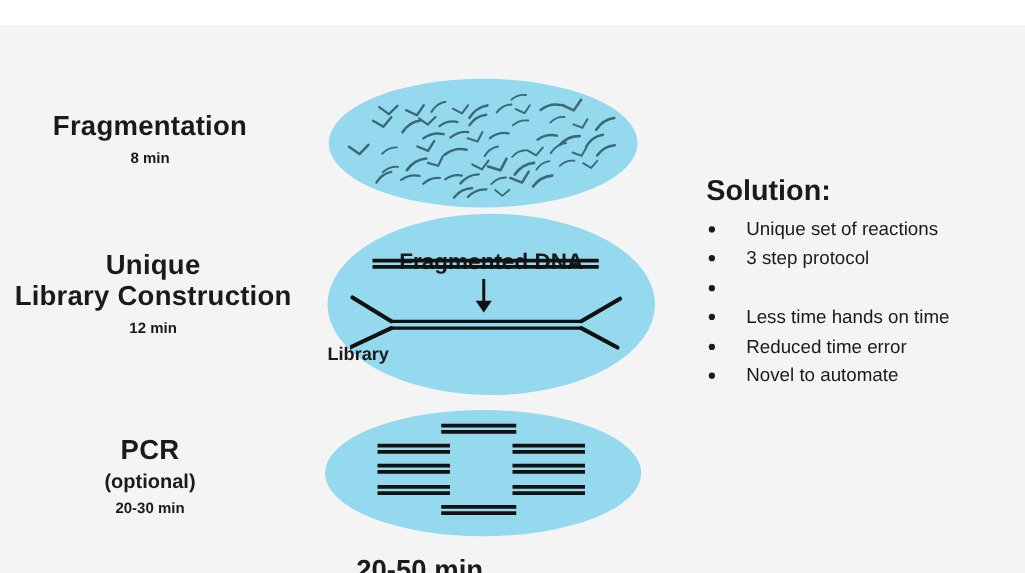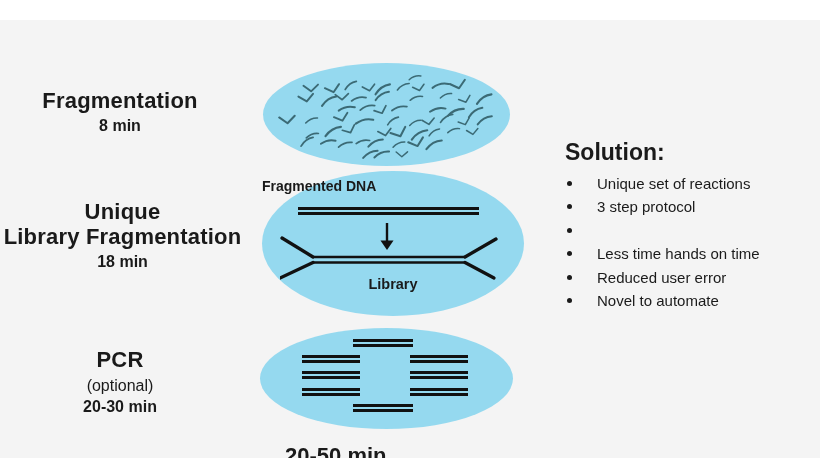--- a/index.html
+++ b/index.html
@@ -12,42 +12,42 @@
     margin-top:20px;
   }
   .abs { position:absolute; }
 
   
   .label-group { position:absolute; text-align:center; }
   .g1 { left:5px;  top:68px;  width:230px; }
   .g2 { left:0px;  top:179px; width:245px; }
   .g3 { left:5px;  top:327px; width:230px; }
   .step-title { font-size:22px; font-weight:bold; line-height:25px; letter-spacing:0.2px; }
-  .step-time  { font-size:16px; font-weight:bold; line-height:20px; margin-top:3px; }
-  .step-note  { font-size:16px; font-weight:normal; line-height:21px; margin-top:3px; }
+  .step-time  { font-size:12px; font-weight:bold; line-height:20px; margin-top:3px; }
+  .step-note  { font-size:16px; font-weight:bold; line-height:21px; margin-top:3px; }
   .g3 .step-time { margin-top:0; line-height:21px; }
 
   
   .ellipse { position:absolute; background:var(--blue,#95d9ef); border-radius:50%; }
   .e1 { left:263px; top:43px;  width:247px; height:103px; }
   .e2 { left:262px; top:151px; width:262px; height:145px; }
   .e3 { left:260px; top:308px; width:253px; height:101px; }
 
   
   .dstrand {
     position:absolute; height:2px;
     border-top:3px solid var(--strand,#111);
     border-bottom:3px solid var(--strand,#111);
   }
   .frag-strand { left:36px; top:36px; width:181px; }
 
-  .e2 .frag-dna-label { position:absolute; top:7px; left:0; width:100%;
-    text-align:left; font-size:14px; font-weight:bold; }
+  .e2 .frag-dna-label { position:absolute; top:28px; left:0; width:100%;
+    text-align:center; font-size:18px; font-weight:bold; }
   .e2 .library-label  { position:absolute; top:105px; left:0; width:100%;
-    text-align:center; font-size:14.5px; font-weight:bold; }
+    text-align:left; font-size:14.5px; font-weight:bold; }
 
   
   .bar-top    { left:93px;  top:11px; width:60px; }
   .bar-l1     { left:42px;  top:27px; width:58px; }
   .bar-l2     { left:42px;  top:43px; width:58px; }
   .bar-l3     { left:42px;  top:60px; width:58px; }
   .bar-r1     { left:150px; top:27px; width:58px; }
   .bar-r2     { left:150px; top:43px; width:58px; }
   .bar-r3     { left:150px; top:60px; width:58px; }
   .bar-bottom { left:93px;  top:76px; width:60px; }
@@ -71,22 +71,22 @@
 
 <div class="canvas" style="--bg: #f4f4f4; --blue: #95d9ef; --strand: #111111; --ink: #1a1a1a;">
 
   <div class="label-group g1">
     <div class="step-title">Fragmentation</div>
     <div class="step-time">8 min</div>
   </div>
 
   <div class="label-group g2">
     <div class="step-title">Unique</div>
-    <div class="step-title">Library Fragmentation</div>
-    <div class="step-time">18 min</div>
+    <div class="step-title">Library Construction</div>
+    <div class="step-time">12 min</div>
   </div>
 
   <div class="label-group g3">
     <div class="step-title">PCR</div>
     <div class="step-note">(optional)</div>
     <div class="step-time">20-30 min</div>
   </div>
 
   <div class="ellipse e1">
     <svg id="squiggle-svg" width="247" height="103" viewBox="0 0 247 103">
@@ -193,20 +193,20 @@
         <span class="dot"></span>
         <span>3 step protocol</span></li>
       <li class="sol-item">
         <span class="dot"></span>
         </li>
       <li class="sol-item">
         <span class="dot"></span>
         <span>Less time hands on time</span></li>
       <li class="sol-item">
         <span class="dot"></span>
-        <span>Reduced user error</span></li>
+        <span>Reduced time error</span></li>
       <li class="sol-item">
         <span class="dot"></span>
         <span>Novel to automate</span></li>
     </ul>
   </div>
 
 </div>
 
 </body></html>

